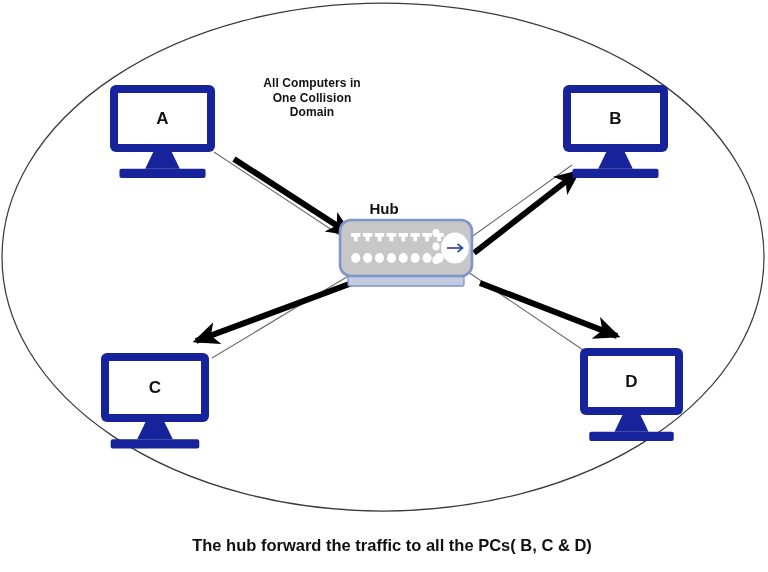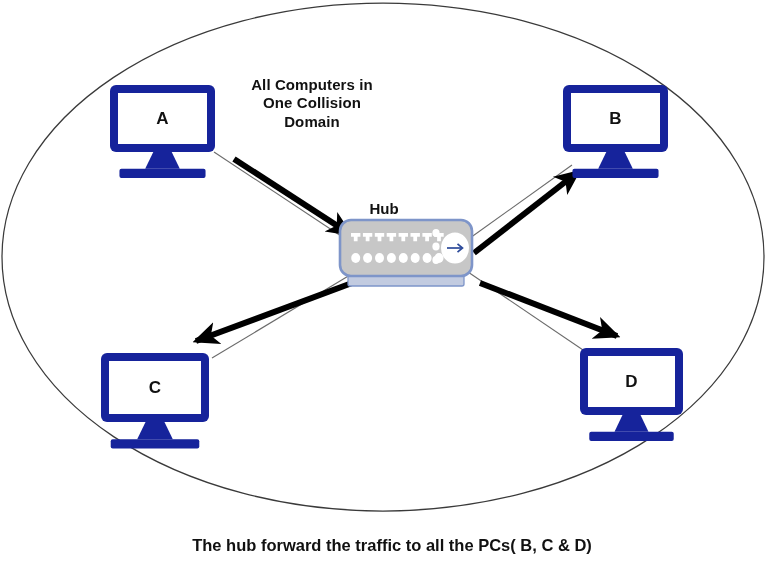--- a/index.html
+++ b/index.html
@@ -29,21 +29,21 @@
     color: #111111;
     font-weight: bold;
     white-space: pre;
     line-height: 1.22;
   }
   #domain-title {
     left: 0;
     top: 76px;
     width: 624px;
     text-align: center;
-    font-size: 15px;
+    font-size: 12px;
     letter-spacing: 0.1px;
   }
   #hub-label {
     left: 0;
     top: 200px;
     width: 768px;
     text-align: center;
     font-size: 15px;
   }
   #caption {

